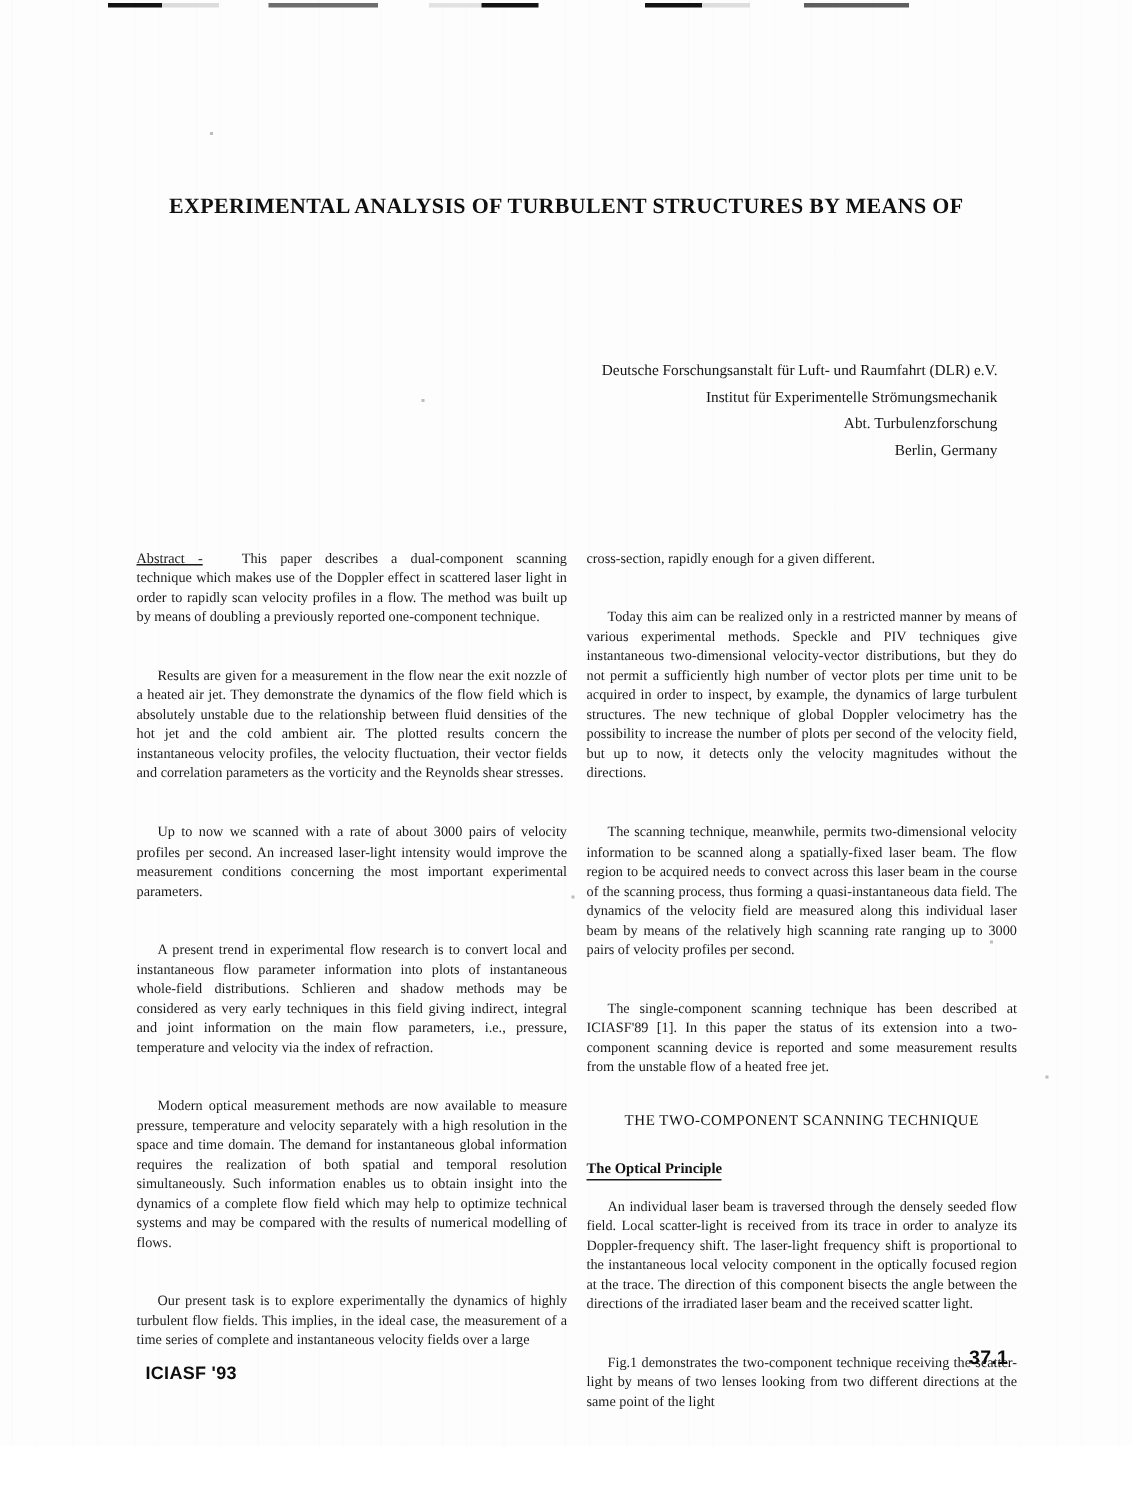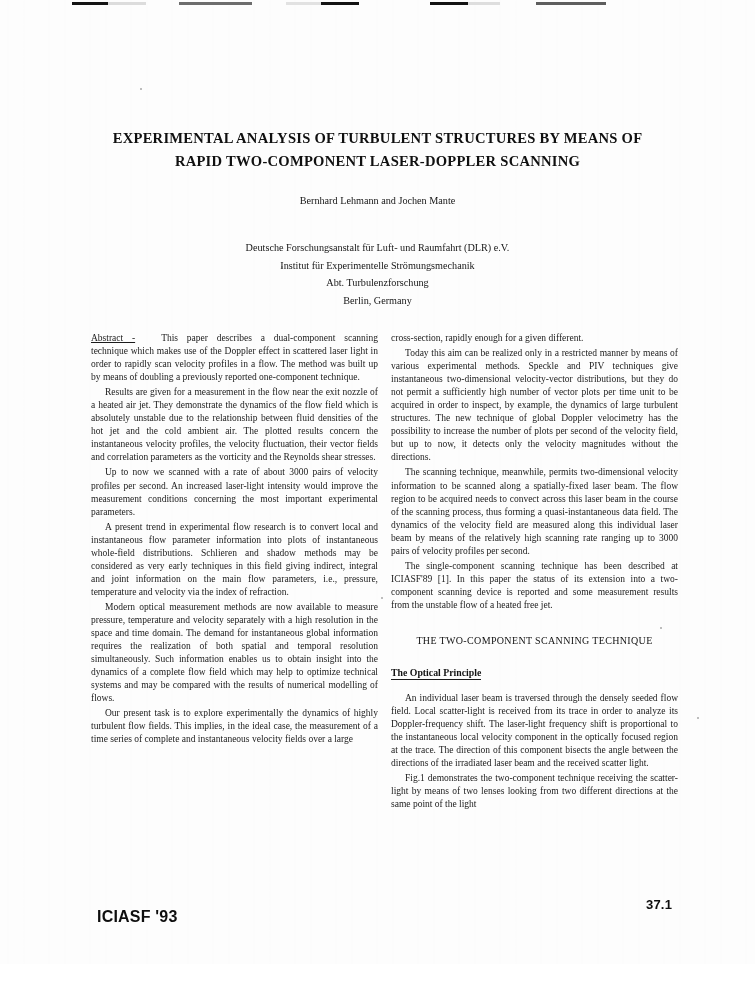--- a/index.html
+++ b/index.html
@@ -80,47 +80,47 @@
     font-size: 10.2px;
     line-height: 14px;
     color: #161616;
   }
 
   .affiliation {
     position: absolute;
     top: 239px;
     left: 90px;
     width: 575px;
-    text-align: center;
+    text-align: right;
     font-size: 10.2px;
     line-height: 17.5px;
     color: #161616;
   }
   .affiliation .aline { display: block; }
 
   
   .col {
     position: absolute;
-    top: 332px;
+    top: 367px;
     width: 287px;
     font-size: 9.5px;
     line-height: 13.05px;
     text-align: justify;
     color: #1a1a1a;
   }
   .col-left  { left: 91px;  }
   .col-right { left: 391px; }
 
   .col p {
     margin: 0 0 0 0;
     text-indent: 14px;
     text-align: justify;
   }
   .col p.noindent { text-indent: 0; }
-  .col p + p { margin-top: 2px; }
+  .col p + p { margin-top: 26px; }
 
   .col h2.section {
     margin: 22px 0 15px 0;
     font-size: 10px;
     font-weight: normal;
     text-align: center;
     text-indent: 0;
     letter-spacing: 0.35px;
     color: #121212;
   }
@@ -140,21 +140,21 @@
   }
   .abstract-gap { display: inline-block; width: 26px; }
 
   
   .footer-left {
     position: absolute;
     left: 97px;
     top: 908px;
     font-family: "Liberation Sans", "DejaVu Sans", sans-serif;
     font-weight: bold;
-    font-size: 16px;
+    font-size: 12px;
     letter-spacing: 0.2px;
     color: #0e0e0e;
     text-align: center;
   }
   .footer-right {
     position: absolute;
     left: 646px;
     top: 897px;
     font-family: "Liberation Sans", "DejaVu Sans", sans-serif;
     font-weight: bold;
@@ -189,24 +189,22 @@
   </div>
 
   <div class="speck" style="left:140px; top:88px;"></div>
   <div class="speck" style="left:281px; top:266px;"></div>
   <div class="speck" style="left:660px; top:627px;"></div>
   <div class="speck" style="left:697px; top:717px;"></div>
   <div class="speck" style="left:381px; top:597px;"></div>
 
   <h1 class="doc-title">
     <span class="tline">EXPERIMENTAL ANALYSIS OF TURBULENT STRUCTURES BY MEANS OF</span>
-    <span class="tline">RAPID TWO-COMPONENT LASER-DOPPLER SCANNING</span>
   </h1>
 
-  <div class="authors">Bernhard Lehmann and Jochen Mante</div>
 
   <div class="affiliation">
     <span class="aline">Deutsche Forschungsanstalt für Luft- und Raumfahrt (DLR) e.V.</span>
     <span class="aline">Institut für Experimentelle Strömungsmechanik</span>
     <span class="aline">Abt. Turbulenzforschung</span>
     <span class="aline">Berlin, Germany</span>
   </div>
 
   <div class="col col-left">
 

